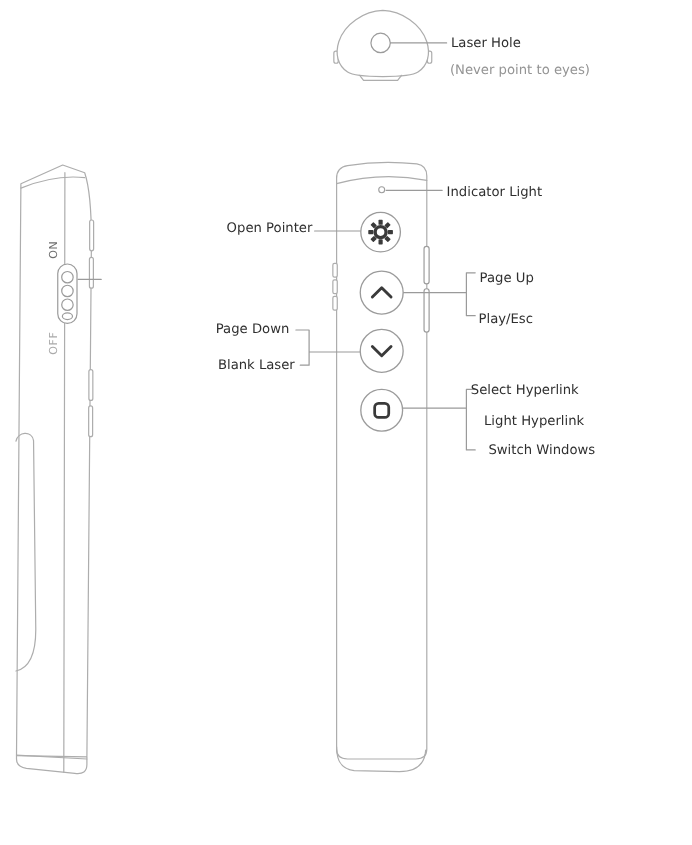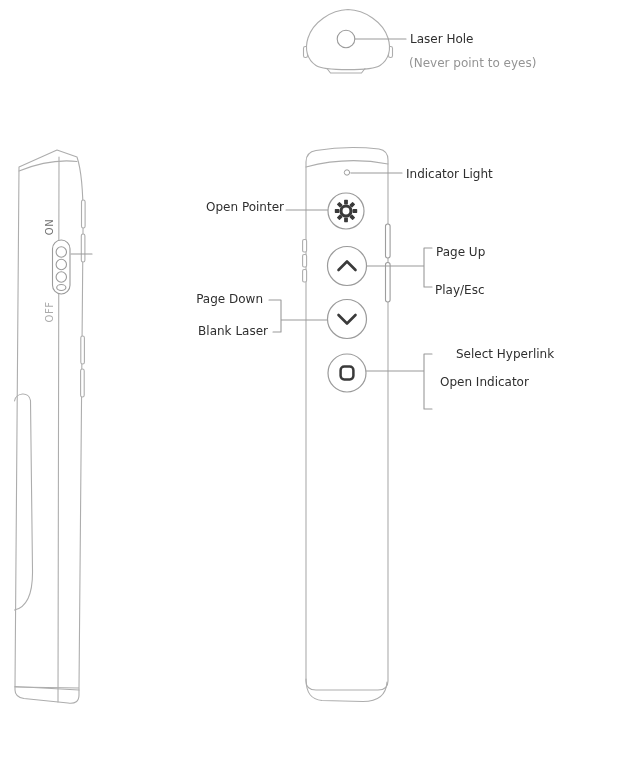--- a/index.html
+++ b/index.html
@@ -122,19 +122,20 @@
 
   <div class="lbl muted" style="left:409px;top:63px;">(Never point to eyes)</div>
   <div class="lbl right" style="right:345px;top:207px;">Open Pointer</div>
 
   <div class="lbl" style="left:436px;top:252px;">Page Up</div>
   <div class="lbl" style="left:435px;top:290px;">Play/Esc</div>
 
   <div class="lbl right" style="right:366px;top:299px;">Page Down</div>
   <div class="lbl right" style="right:361px;top:331px;">Blank Laser</div>
 
-  <div class="lbl" style="left:456px;top:354px;">Select Hyperlink</div>
-  <div class="lbl" style="left:440px;top:382px;">Open Indicator</div>
+  <div class="lbl" style="left:428px;top:354px;">Select Hyperlink</div>
+  <div class="lbl" style="left:440px;top:382px;">Light Hyperlink</div>
+  <div class="lbl" style="left:444px;top:409px;">Switch Windows</div>
 
   <div class="vlbl on" style="left:50px;top:227px;">ON</div>
   <div class="vlbl off" style="left:50px;top:312px;">OFF</div>
 
 </div>
 
 </body></html>

